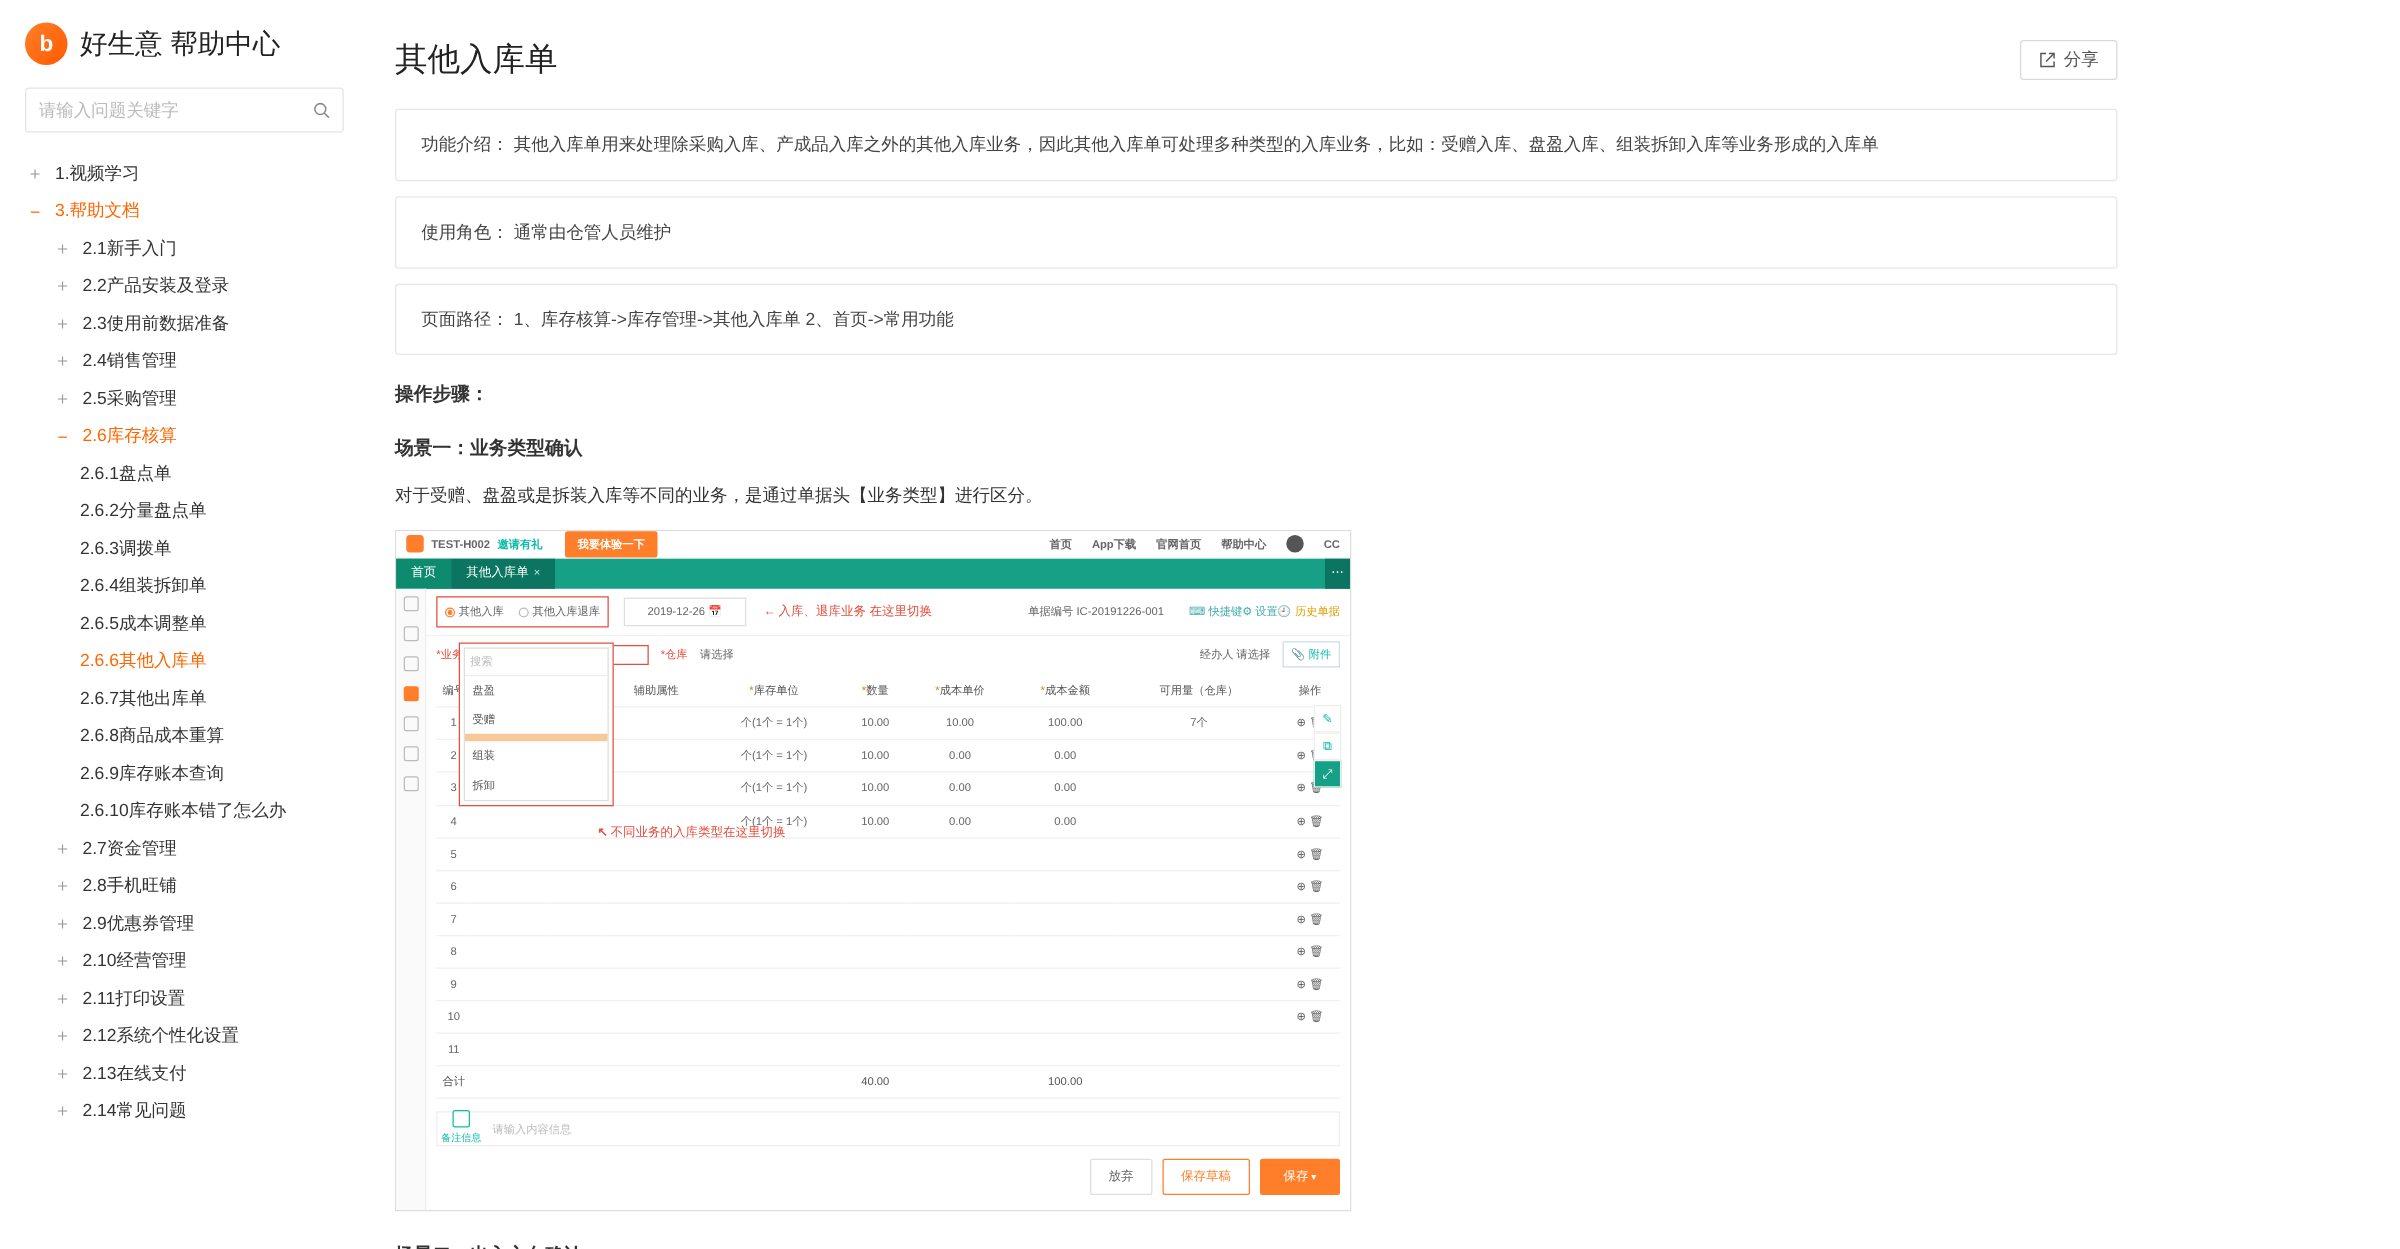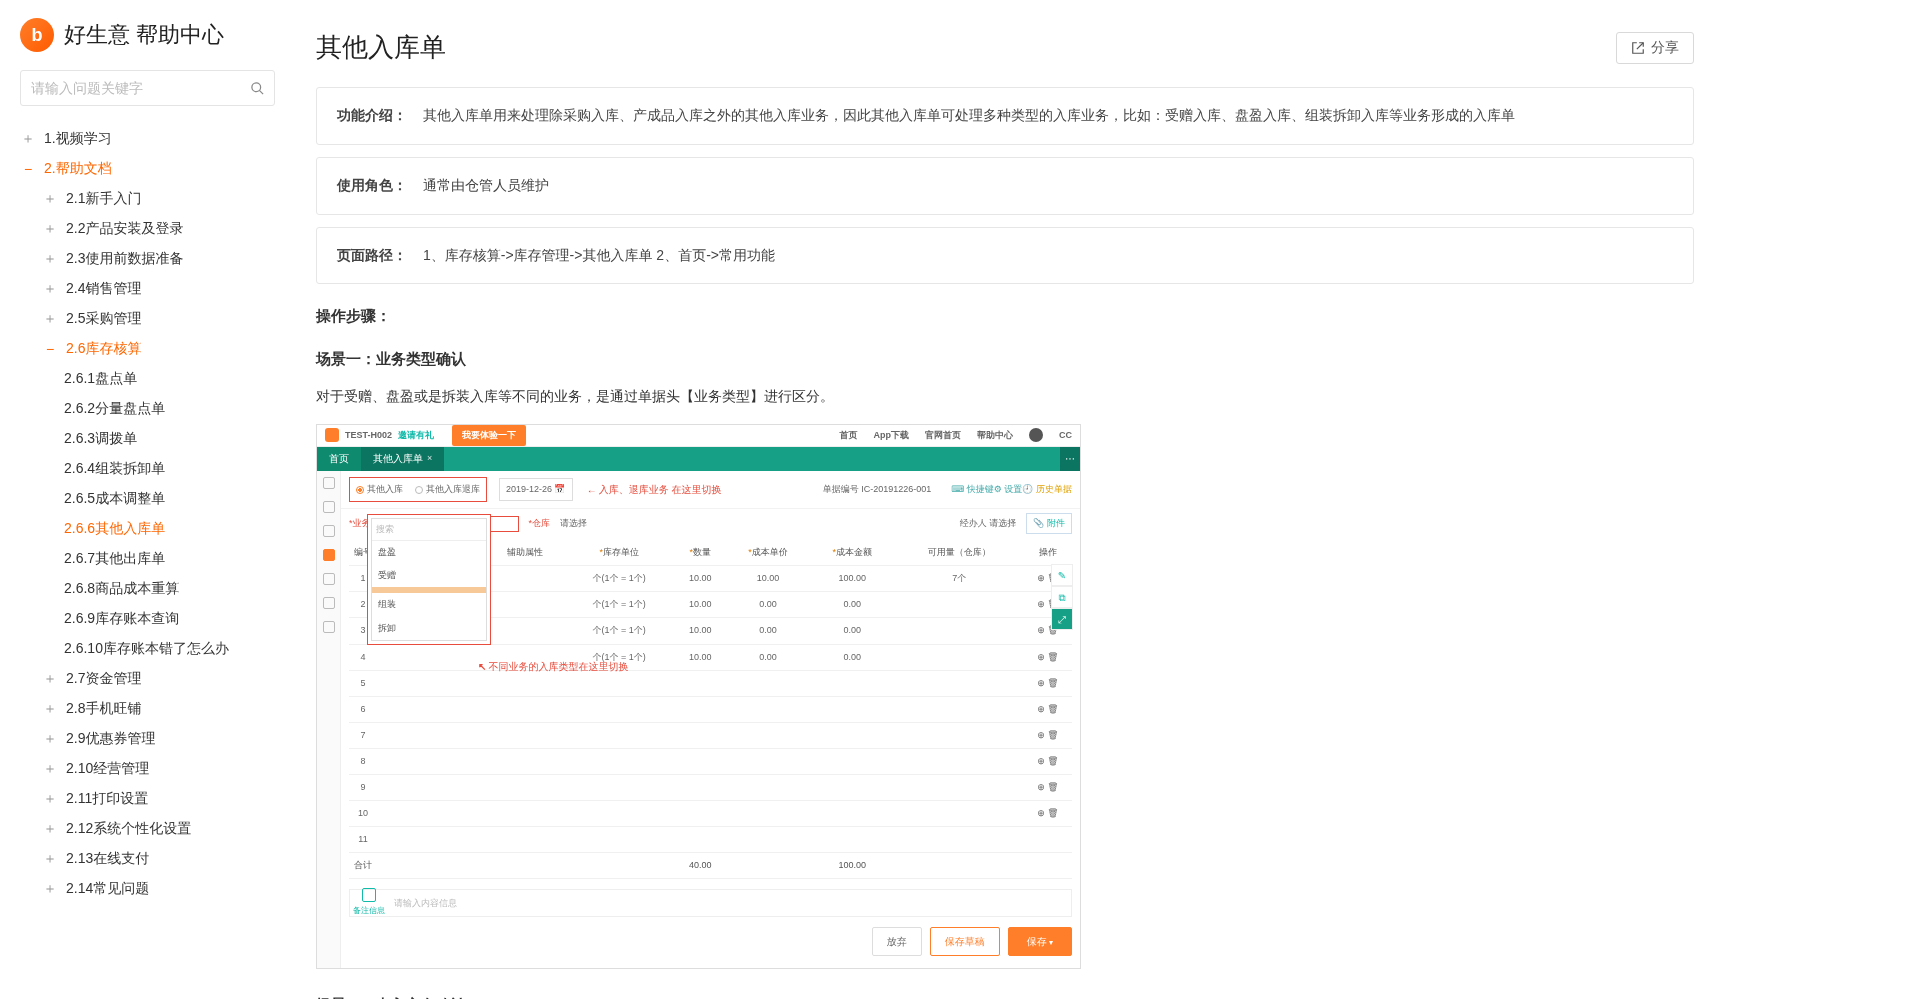--- a/index.html
+++ b/index.html
@@ -22,21 +22,21 @@
   .tree-row.active .toggle { color: #ff6600; }
   .tree ul { padding-left: 22px; list-style: none; }
   .tree-leaf { display: block; padding: 6px 0; color: #333; cursor: pointer; font-size: 14px; }
   .tree-leaf.active { color: #ff6600; }
   
   .main { flex: 1; padding: 30px 36px 40px; min-width: 0; max-width: 1450px; }
   .page-head { display: flex; justify-content: space-between; align-items: center; margin-bottom: 22px; }
   .page-title { font-size: 26px; font-weight: 500; color: #222; }
   .share-btn { border: 1px solid #d9d9d9; background: #fff; padding: 6px 14px; border-radius: 3px; color: #555; cursor: pointer; display: inline-flex; align-items: center; gap: 6px; font-size: 14px; }
   .info-block { border: 1px solid #e6e6e6; border-radius: 3px; padding: 16px 20px; margin-bottom: 12px; font-size: 14px; line-height: 1.7; color: #444; }
-  .info-label { font-weight: 700; margin-right: 16px; }
+  .info-label { font-weight: 400; margin-right: 4px; }
   .content { font-size: 14px; line-height: 1.9; color: #333; margin-top: 18px; }
   .content h3 { font-size: 15px; font-weight: 600; margin: 14px 0 10px; }
   .content p { margin: 8px 0; }
   .screenshot { width: 765px; margin: 14px 0 22px; border: 1px solid #ddd; font-size: 10px; color: #666; }
   
   .ss-top { height: 22px; background: #fff; display: flex; align-items: center; padding: 0 8px; gap: 6px; border-bottom: 1px solid #eee; font-weight: bold; }
   .ss-logo { width: 14px; height: 14px; border-radius: 3px; background: #ff7e29; }
   .ss-top-txt { font-size: 9px; color: #666; }
   .ss-orange-btn { background: #ff7e29; color: #fff; padding: 2px 10px; border-radius: 2px; font-size: 9px; margin-left: 12px; }
   .ss-top-right { margin-left: auto; display: flex; gap: 16px; font-size: 9px; color: #666; align-items: center; }
@@ -50,21 +50,21 @@
   .ss-body { display: flex; position: relative; }
   .ss-nav { width: 24px; background: #fafafa; border-right: 1px solid #eee; display: flex; flex-direction: column; align-items: center; padding-top: 6px; gap: 12px; }
   .ss-nav span { width: 12px; height: 12px; border: 1px solid #bbb; border-radius: 2px; }
   .ss-nav span.on { background: #ff7e29; border-color: #ff7e29; }
   .ss-main { flex: 1; padding: 0; }
   .ss-row1 { display: flex; align-items: center; padding: 6px 8px; gap: 8px; }
   .ss-radio-box { border: 1.5px solid #e74c3c; padding: 3px 6px; display: flex; gap: 12px; font-size: 9px; margin-right: 4px; }
   .ss-radio { display: flex; align-items: center; gap: 3px; }
   .ss-rc { width: 8px; height: 8px; border-radius: 50%; border: 1px solid #bbb; display: inline-block; }
   .ss-rc.on { border-color: #ff7e29; background: radial-gradient(circle, #ff7e29 45%, #fff 50%); }
-  .ss-date { border: 1px solid #ddd; font-size: 9px; padding: 2px 6px; color: #666; }
+  .ss-date { border: 1px solid #ddd; font-size: 9px; padding: 2px 18px; color: #666; }
   .ss-arrow-note { color: #e74c3c; font-size: 10px; margin-left: 6px; position: relative; }
   .ss-arrow-note::before { content: "←"; color: #e74c3c; margin-right: 2px; font-weight: bold; }
   .ss-row1-right { margin-left: auto; font-size: 9px; color: #666; }
   .ss-row1-right2 { margin-left: auto; display: flex; gap: 0; align-items: center; font-size: 9px; justify-content: center; }
   .ss-mini-link { color: #4aa; }
   .ss-row2 { display: flex; align-items: center; padding: 4px 8px; gap: 10px; font-size: 9px; color: #666; border-top: 1px solid #f2f2f2; }
   .ss-row2 .lbl { color: #e74c3c; }
   .ss-dl-box { border: 1.5px solid #e74c3c; display: inline-block; min-width: 120px; height: 16px; position: relative; background: #fff; }
   .ss-table-wrap { position: relative; margin: 2px 8px 0; }
   .ss-dropdown { position: absolute; left: 18px; top: -26px; width: 124px; border: 1.5px solid #e74c3c; background: #fff; z-index: 3; }
@@ -114,21 +114,21 @@
     <ul class="tree">
       <li>
           <div class="tree-row">
             <span class="toggle">＋</span>
             <span>1.视频学习</span>
           </div>
         </li>
       <li>
         <div class="tree-row active">
             <span class="toggle">−</span>
-            <span>2.帮助文档</span>
+            <span>3.帮助文档</span>
           </div>
         <ul>
           <li>
               <div class="tree-row">
                 <span class="toggle">＋</span>
                 <span>2.1新手入门</span>
               </div>
             </li>
           <li>
               <div class="tree-row">

